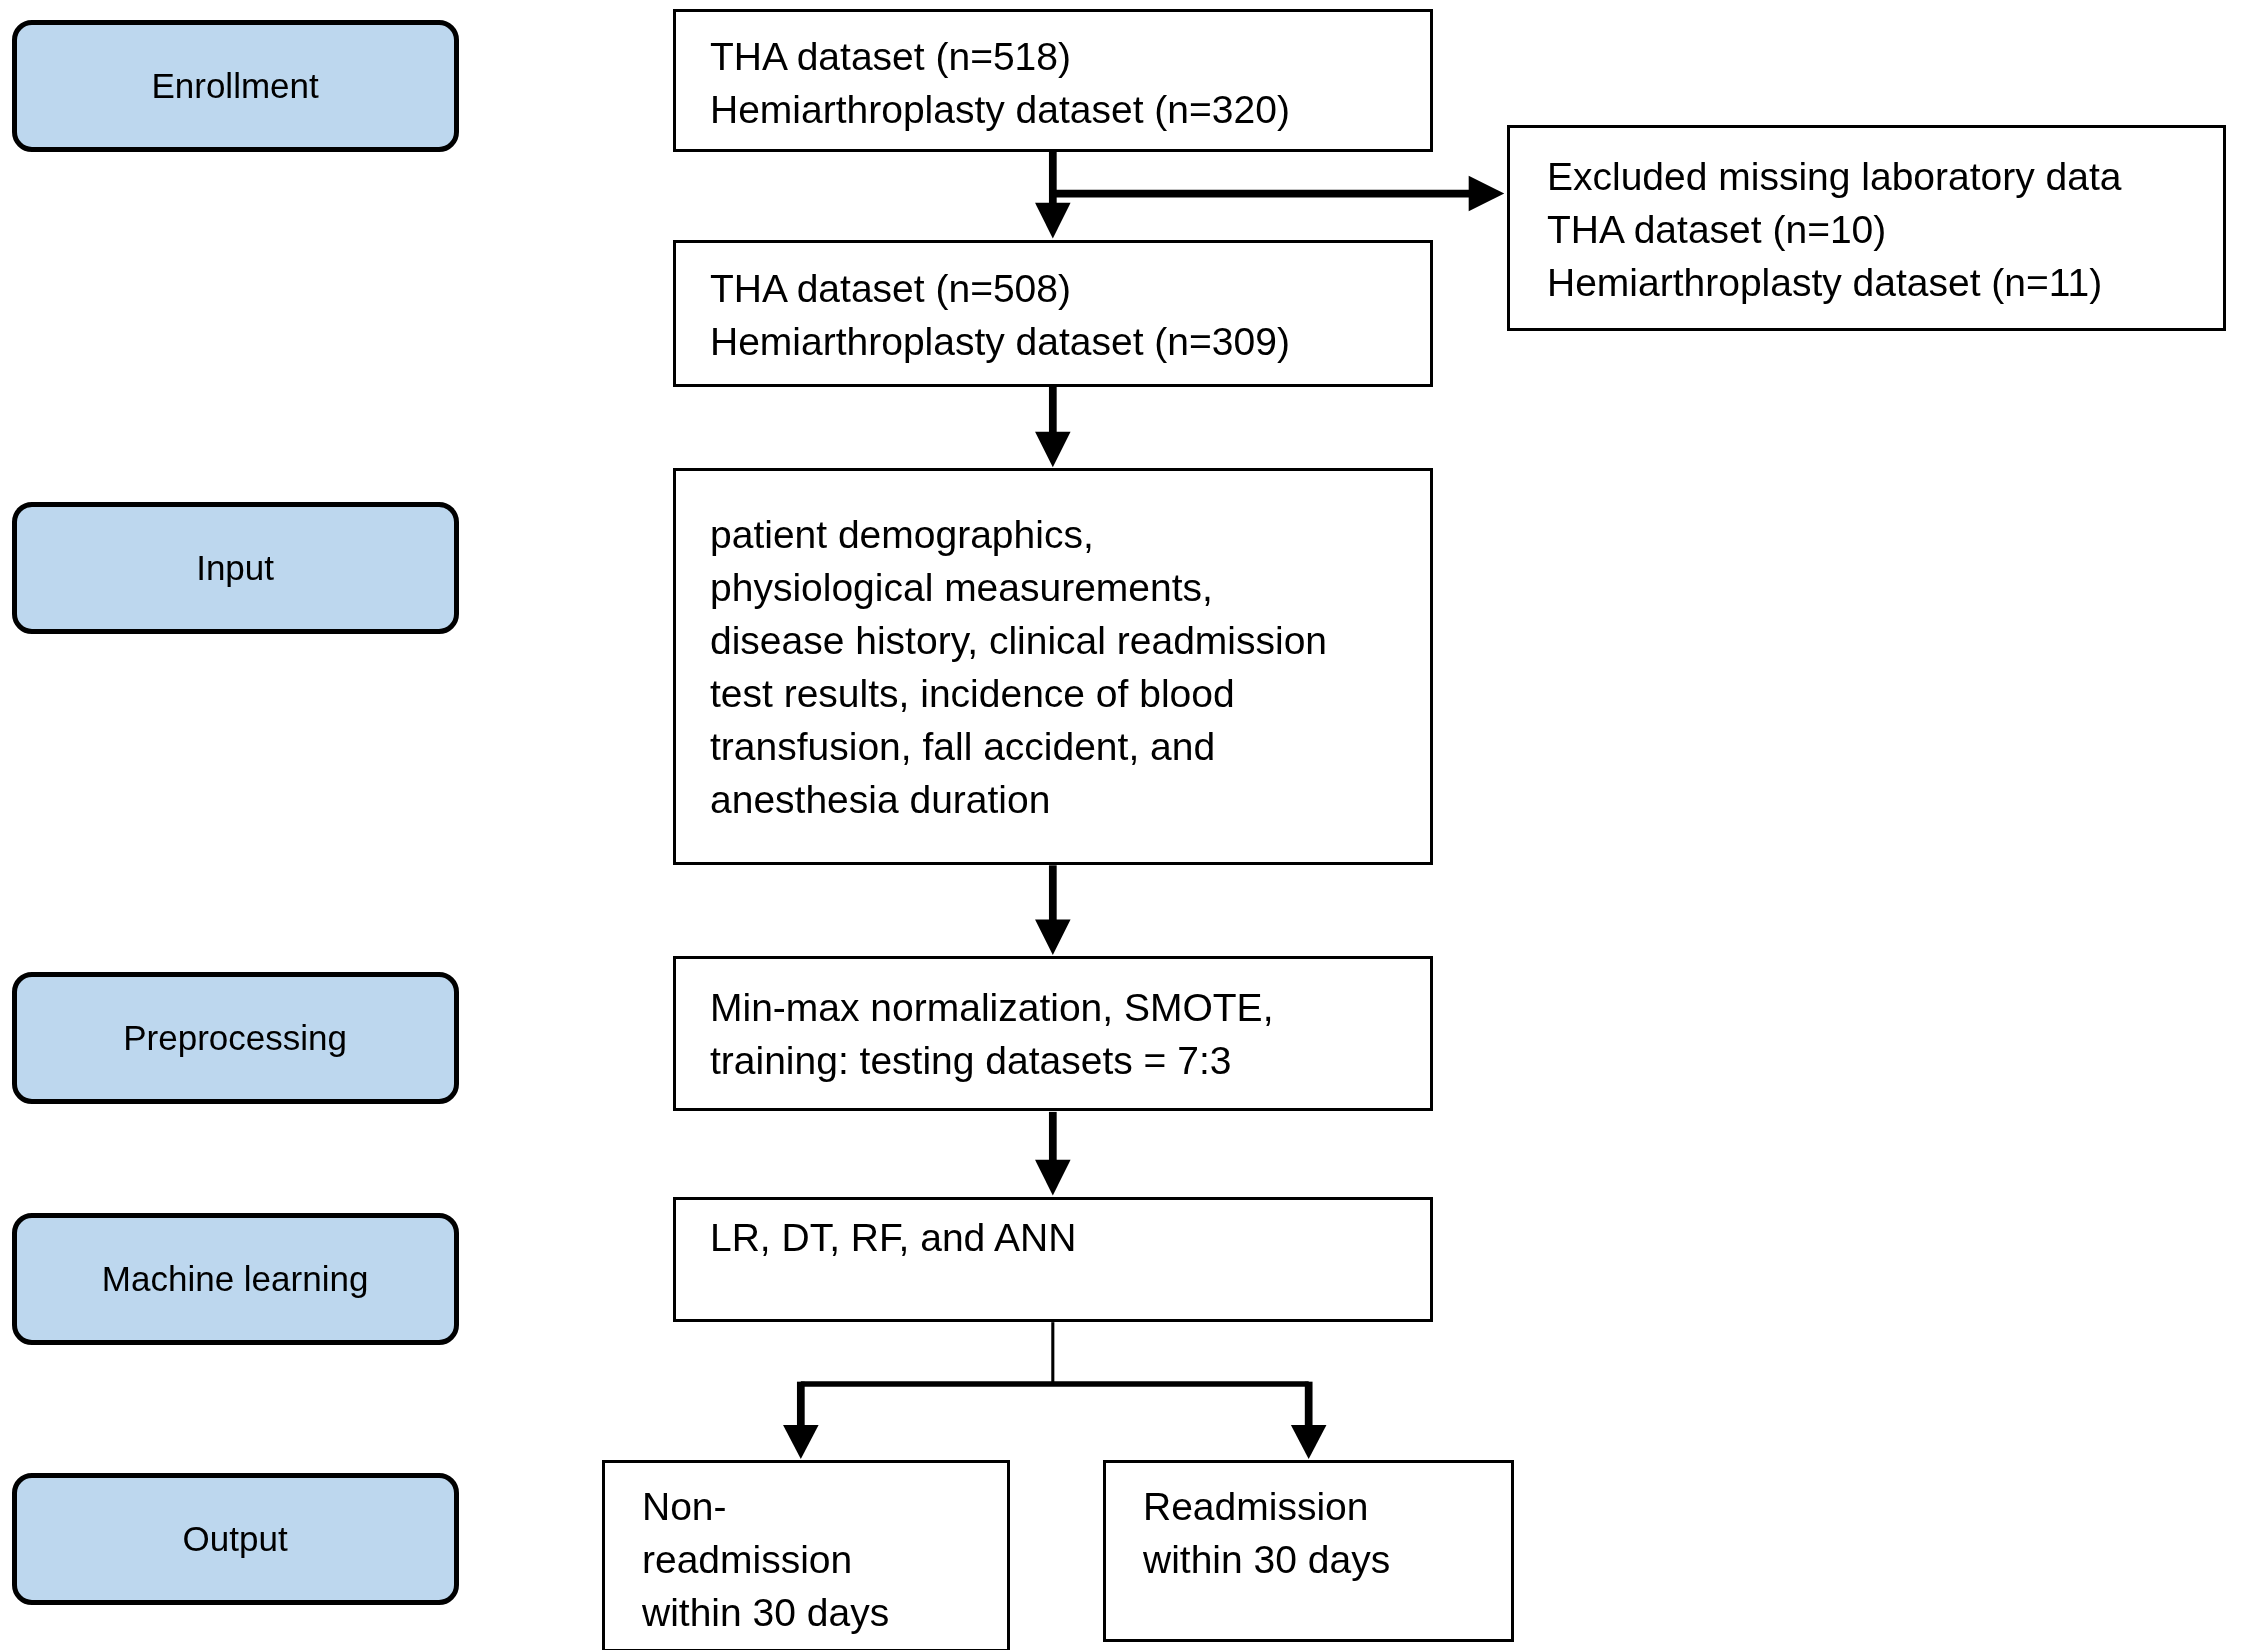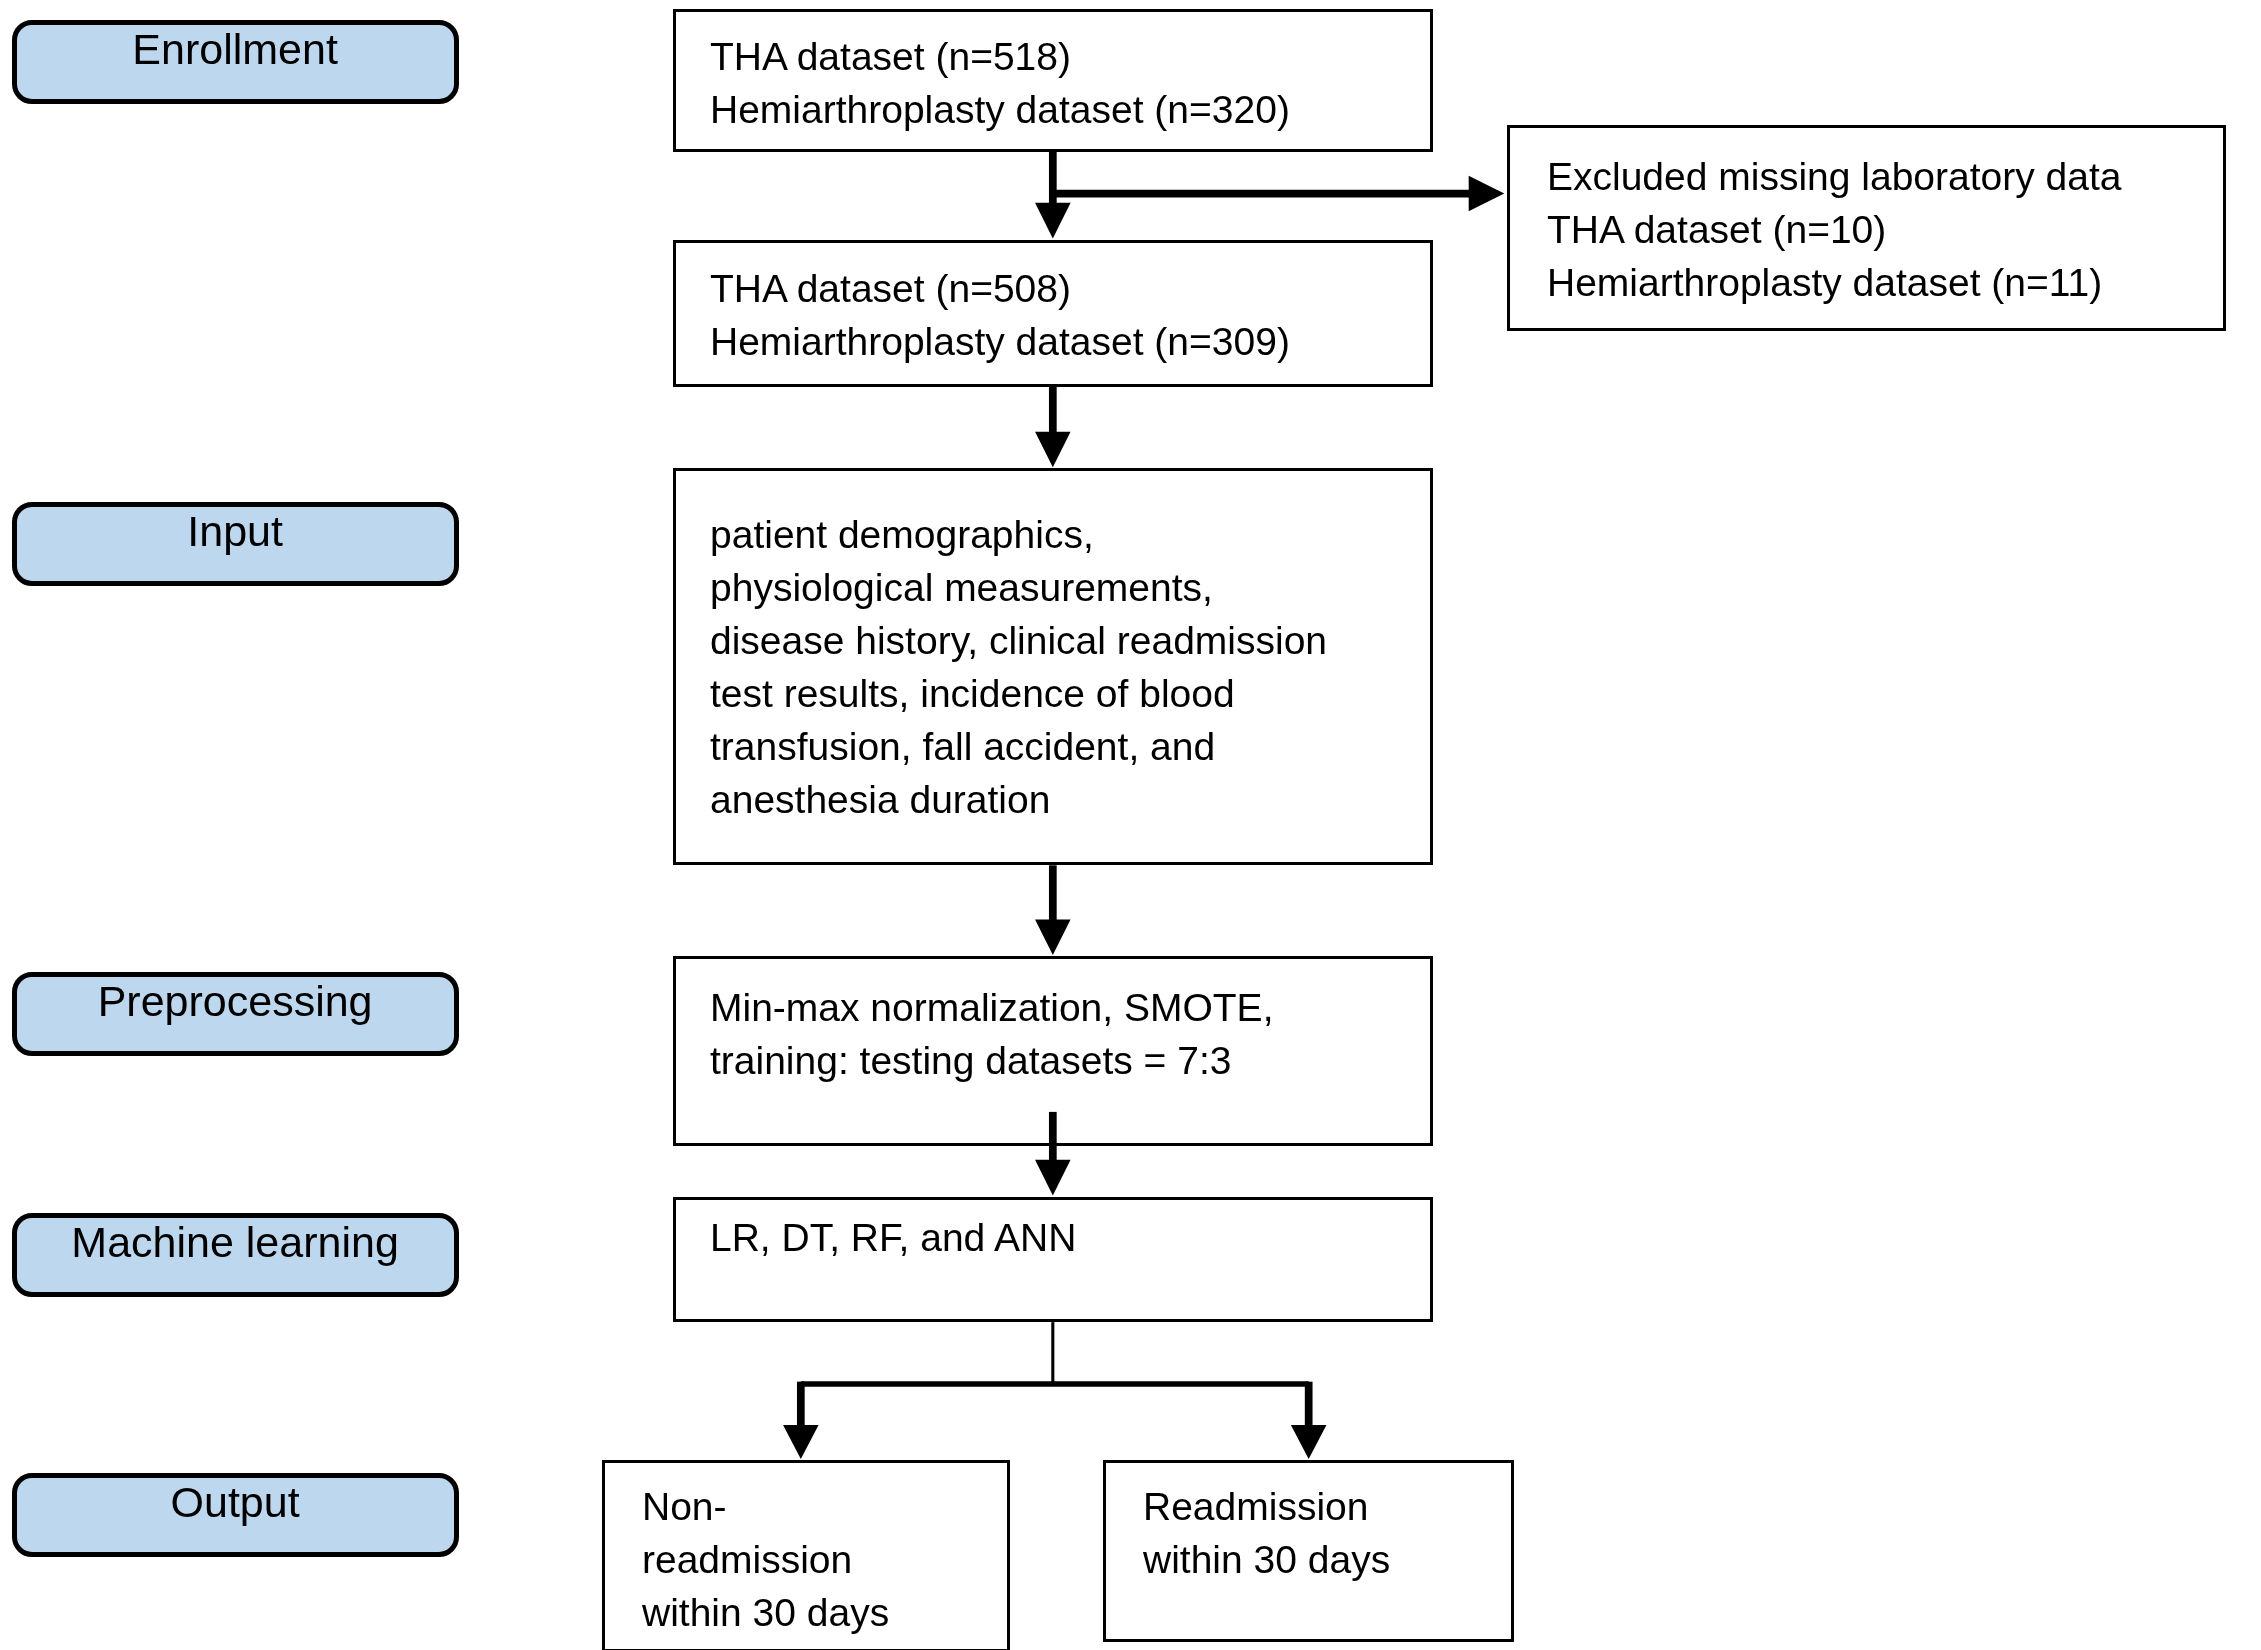--- a/index.html
+++ b/index.html
@@ -12,46 +12,47 @@
     position: relative;
     width: 2261px;
     height: 1651px;
     background: var(--bg, #FFFFFF);
     overflow: hidden;
   }
   .stage {
     position: absolute;
     left: 11.6px;
     width: 447px;
-    height: 84px;
+    height: 132px;
     background: var(--stage-fill, #BDD7EE);
     border: 5.4px solid var(--line, #000000);
     border-radius: 20px;
     box-sizing: border-box;
     display: flex;
+    align-items: center;
     justify-content: center;
-    font-size: 43px;
+    font-size: 35px;
     color: #000;
   }
   .node {
     position: absolute;
     background: #FFFFFF;
     border: 3.1px solid var(--line, #000000);
     box-sizing: border-box;
     font-size: 39px;
     line-height: 53px;
     color: #000;
     text-align: left;
   }
   .node .ln { white-space: nowrap; }
   .center-node { left: 673px; width: 760px; padding: 18.6px 18.6px 0 34px; }
   #node-dataset-initial   { top: 8.5px;   height: 143px; }
   #node-dataset-filtered  { top: 240px;  height: 147px; }
   #node-input-features    { top: 468px;  height: 397px; padding-top: 37px; }
-  #node-preprocessing     { top: 956px; height: 190px; padding-top: 21.6px; }
+  #node-preprocessing     { top: 956px; height: 155px; padding-top: 21.6px; }
   #node-models            { top: 1197px; height: 125px; padding-top: 11px; }
   #node-excluded          { left: 1507px; top: 97px; width: 719px; height: 206px; padding: 21.6px 15.5px 0 37px; margin-top: 28px; }
   #node-outcome-non       { left: 602px;  top: 1460px; width: 408px; height: 192px; padding: 17px 12.4px 0 37px; }
   #node-outcome-readmit   { left: 1103px; top: 1460px; width: 411px; height: 182px; padding: 17px 12.4px 0 37px; }
   #arrow-layer {
     position: absolute;
     left: 0; top: 0;
     width: 2261px;
     height: 1651px;
     pointer-events: none;

